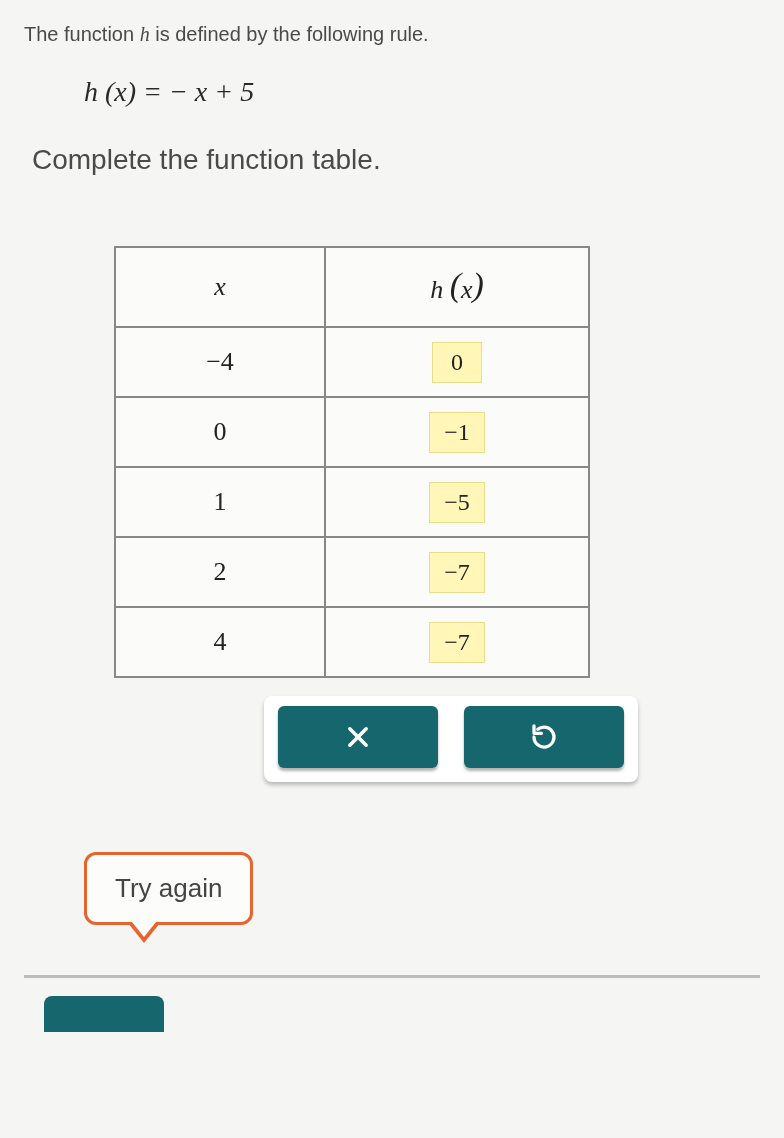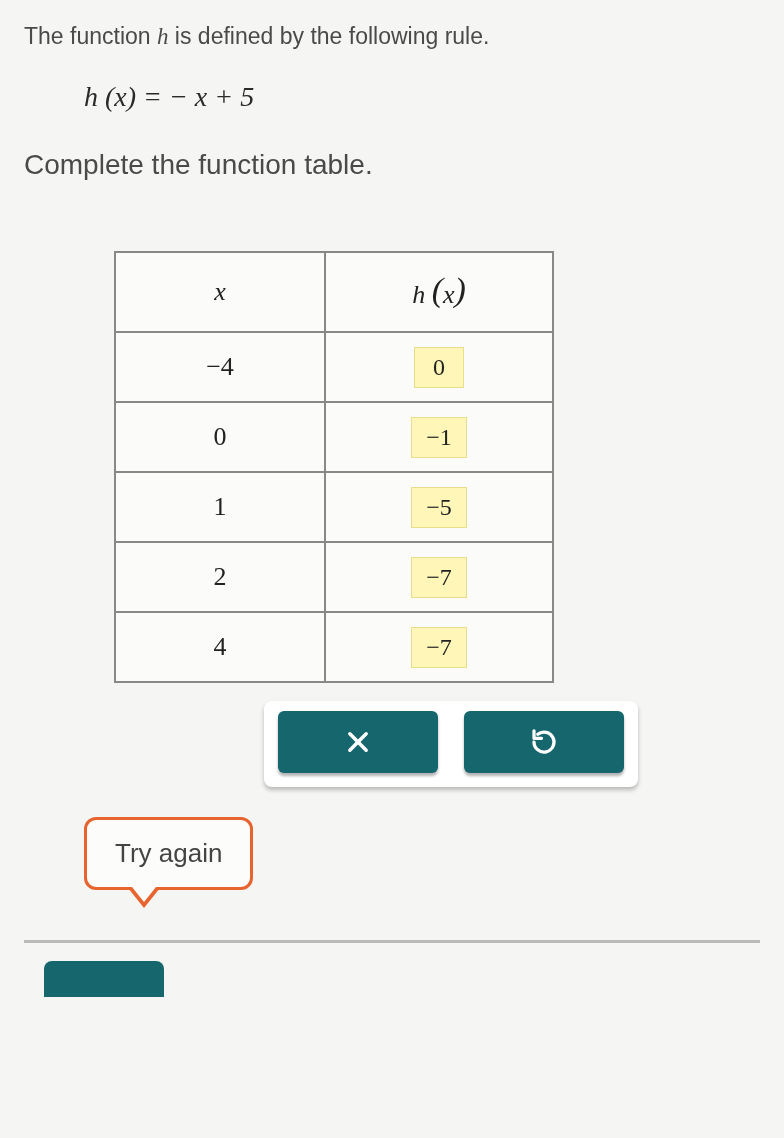--- a/index.html
+++ b/index.html
@@ -9,41 +9,42 @@
     }
     body {
       font-family: Arial, Helvetica, sans-serif;
       background: #f5f5f3;
       width: 784px;
       height: 1138px;
       padding: 20px 24px;
       color: #3a3a3a;
     }
     .intro {
-      font-size: 23px;
+      font-size: 20px;
       color: #4a4a4a;
       line-height: 1.4;
       margin-bottom: 28px;
     }
     .intro .fn-name {
       font-style: italic;
       font-family: 'Times New Roman', serif;
     }
     .formula {
       font-family: 'Times New Roman', serif;
       font-size: 28px;
       font-style: italic;
       margin-left: 60px;
       margin-bottom: 36px;
       color: #2a2a2a;
     }
     .instruction {
       font-size: 28px;
       color: #4a4a4a;
       margin-bottom: 70px;
+      margin-left: 8px;
     }
     .table-wrap {
       margin-left: 90px;
     }
     table.fn-table {
       border-collapse: collapse;
       background: #fbfbfa;
     }
     table.fn-table th,
     table.fn-table td {
@@ -56,21 +57,21 @@
     }
     table.fn-table th {
       height: 80px;
       font-weight: normal;
       font-style: italic;
     }
     table.fn-table td {
       height: 70px;
     }
     .col-x { width: 210px; }
-    .col-hx { width: 228px; }
+    .col-hx { width: 264px; }
     .answer-box {
       display: inline-block;
       background: #fff6b8;
       padding: 6px 14px;
       min-width: 50px;
       font-family: 'Times New Roman', serif;
       font-size: 24px;
       border: 1px solid #e8dd8a;
     }
     .hx-header {
@@ -102,21 +103,21 @@
       align-items: center;
       justify-content: center;
       cursor: pointer;
       box-shadow: 0 3px 3px rgba(0,0,0,0.3);
     }
     .btn svg {
       stroke: #fff;
       fill: none;
     }
     .feedback-wrap {
-      margin-top: 30px;
+      margin-top: 70px;
       margin-left: 60px;
       position: relative;
       width: fit-content;
     }
     .feedback {
       border: 3px solid #e8642e;
       border-radius: 12px;
       padding: 18px 28px;
       font-size: 26px;
       color: #444;

